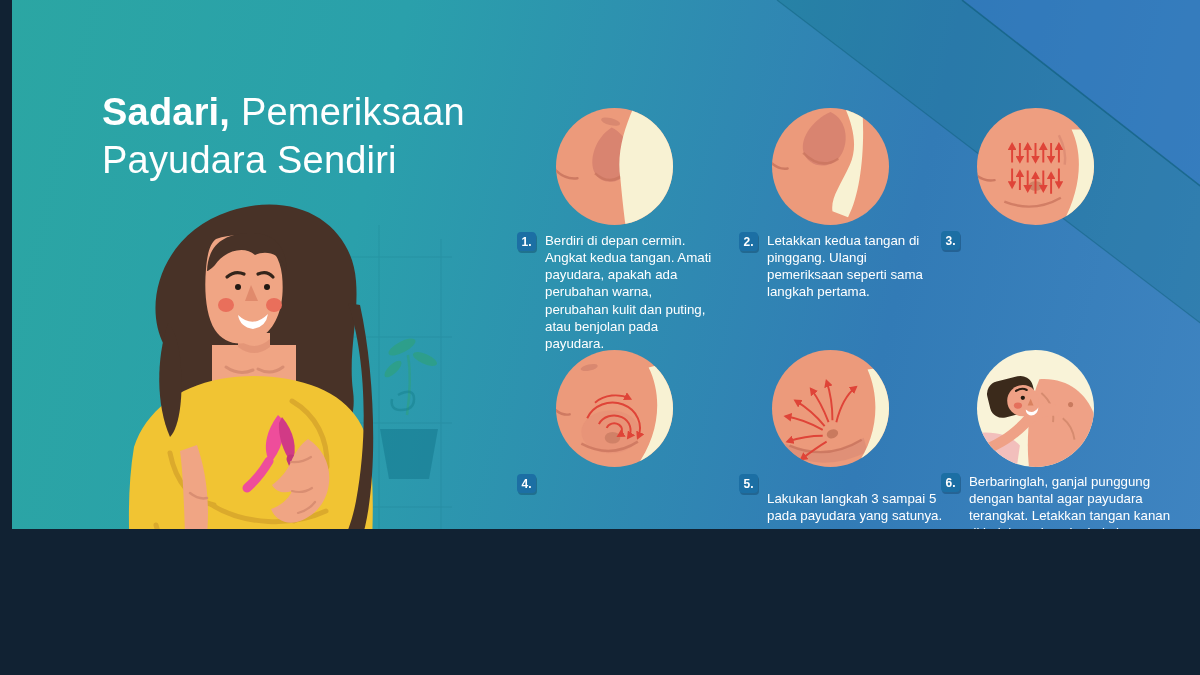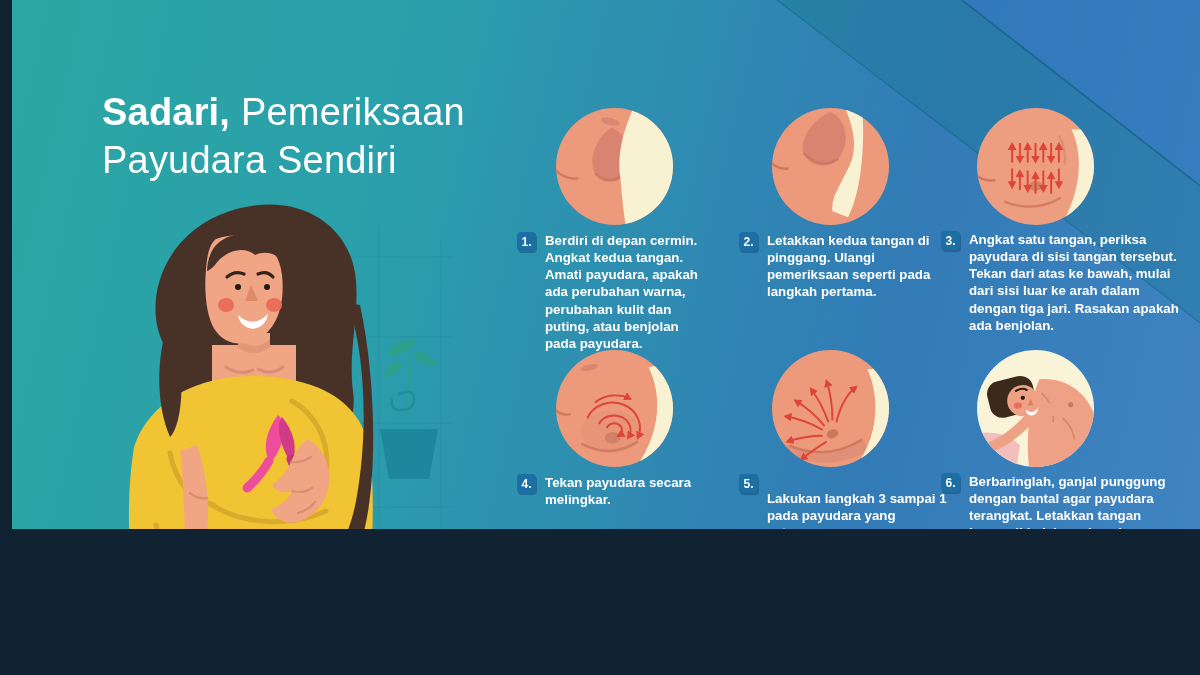--- a/index.html
+++ b/index.html
@@ -26,21 +26,21 @@
   .circle{width:117px;height:117px;display:block;}
   .s1 .circle,.s4 .circle{margin-left:39px;margin-bottom:7px;}
   .s2 .circle,.s5 .circle{margin-left:33px;margin-bottom:7px;}
   .s3 .circle,.s6 .circle{margin-left:36px;margin-bottom:6px;}
   .row{display:flex;gap:9px;align-items:flex-start;}
   .badge{
     flex:0 0 auto;width:19px;height:19px;border-radius:4px;background:#1C6FA4;
     color:#fff;font-weight:700;font-size:12px;display:flex;align-items:center;justify-content:center;
     box-shadow:1px 2px 0 rgba(8,52,84,.35);
   }
-  .texts{display:flex;flex-direction:column;font-weight:bold;}
+  .texts{display:flex;flex-direction:column;}
   .txt{margin:0;color:#FFFFFF;font-size:13.3px;line-height:1.29;}
   .txt.second{margin-top:16px;}
 </style>
 </head>
 <body>
 
 <div class="canvas">
 
   <svg class="bg-deco" viewBox="0 0 1200 675" preserveAspectRatio="none">
     <polygon points="950,0 1200,0 1200,195" fill="#2F78BE" opacity="0.5"></polygon>
@@ -163,21 +163,21 @@
         <path d="M-6,50 Q4,64 16,62" stroke="#CE7A62" stroke-width="2.5" fill="none" stroke-linecap="round"></path>
         <path d="M60,4 C78,12 80,38 68,52 C56,64 36,60 32,44 C29,30 42,12 60,4 Z" fill="#D98470"></path>
         <path d="M32,46 Q50,64 68,52" stroke="#C8735C" stroke-width="2.5" fill="none" opacity="0.7"></path>
         <path d="M72,-6 C84,18 88,40 80,58 C70,80 60,92 62,106 L78,112 C92,86 96,34 92,-6 Z" fill="#F8F2D3"></path>
         <path d="M86,116 L122,88 L126,126 L92,126 Z" fill="#F8F2D3"></path>
       </g>
     </svg>
     <div class="row">
       <span class="badge">2.</span>
       <div class="texts">
-          <p class="txt">Letakkan kedua tangan di pinggang. Ulangi pemeriksaan seperti pada langkah pertama.</p>
+          <p class="txt">Letakkan kedua tangan di pinggang. Ulangi pemeriksaan seperti sama langkah pertama.</p>
         </div>
     </div>
   </section>
 
   <section class="step s3">
     <svg class="circle" viewBox="0 0 120 120">
       <defs>
         <clipPath id="cp3">
             <circle cx="60" cy="60" r="60"></circle>
           </clipPath>
@@ -205,23 +205,20 @@
           <line x1="52" y1="64" x2="52" y2="85"></line>
           <line x1="60" y1="88" x2="60" y2="67"></line>
           <line x1="68" y1="64" x2="68" y2="85"></line>
           <line x1="76" y1="88" x2="76" y2="67"></line>
           <line x1="84" y1="62" x2="84" y2="81"></line>
         </g>
       </g>
     </svg>
     <div class="row">
       <span class="badge">3.</span>
-      <div class="texts">
-          <p class="txt">Angkat satu tangan, periksa payudara di sisi tangan tersebut. Tekan dari atas ke bawah, mulai dari sisi luar ke arah dalam dengan tiga jari. Rasakan apakah ada benjolan.</p>
-        </div>
     </div>
   </section>
 
   <section class="step s4">
     <svg class="circle" viewBox="0 0 120 120">
       <defs>
         <clipPath id="cp4">
             <circle cx="60" cy="60" r="60"></circle>
           </clipPath>
         <marker id="m4" viewBox="0 0 6 6" refX="4" refY="3" markerWidth="4.5" markerHeight="4.5" orient="auto">
@@ -239,23 +236,20 @@
         <g stroke="#DF4438" stroke-width="2" fill="none" style="marker-end:url(#m4)">
           <path d="M32,70 A27,25 0 1 1 84,90"></path>
           <path d="M44,76 A17,15 0 1 1 74,90"></path>
           <path d="M52,80 A8,7 0 1 1 64,88"></path>
           <path d="M40,54 A30,26 0 0 1 76,50"></path>
         </g>
       </g>
     </svg>
     <div class="row">
       <span class="badge">4.</span>
-      <div class="texts">
-          <p class="txt">Tekan payudara secara melingkar.</p>
-        </div>
     </div>
   </section>
 
   <section class="step s5">
     <svg class="circle" viewBox="0 0 120 120">
       <defs>
         <clipPath id="cp5">
             <circle cx="60" cy="60" r="60"></circle>
           </clipPath>
         <marker id="m5" viewBox="0 0 6 6" refX="4" refY="3" markerWidth="4.5" markerHeight="4.5" orient="auto">
@@ -275,21 +269,21 @@
           <path d="M54,78 C44,66 34,58 24,52"></path>
           <path d="M52,82 C38,74 26,70 14,68"></path>
           <path d="M52,88 C40,88 28,90 16,94"></path>
           <path d="M56,94 C46,100 38,106 30,112"></path>
         </g>
       </g>
     </svg>
     <div class="row">
       <span class="badge">5.</span>
       <div class="texts">
-        <p class="txt second">Lakukan langkah 3 sampai 1 pada payudara yang satunya.</p>
+        <p class="txt second">Lakukan langkah 3 sampai 5 pada payudara yang satunya.</p>
       </div>
     </div>
   </section>
 
   <section class="step s6">
     <svg class="circle" viewBox="0 0 120 120">
       <defs>
           <clipPath id="cp6">
             <circle cx="60" cy="60" r="60"></circle>
           </clipPath>

